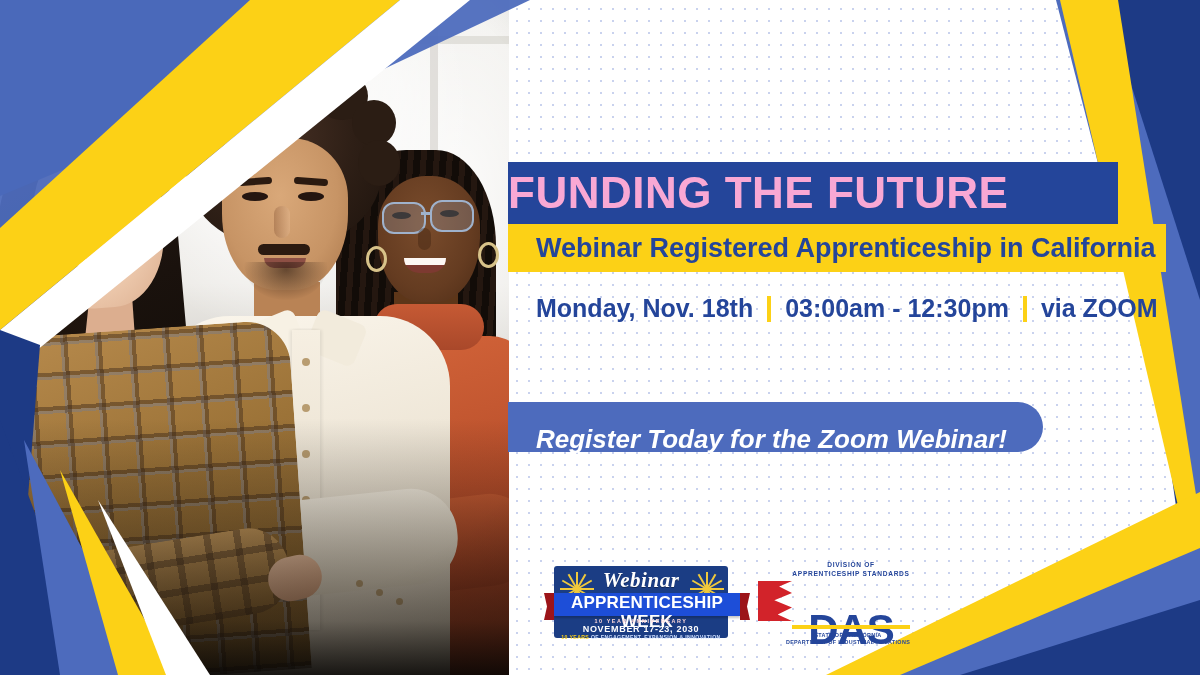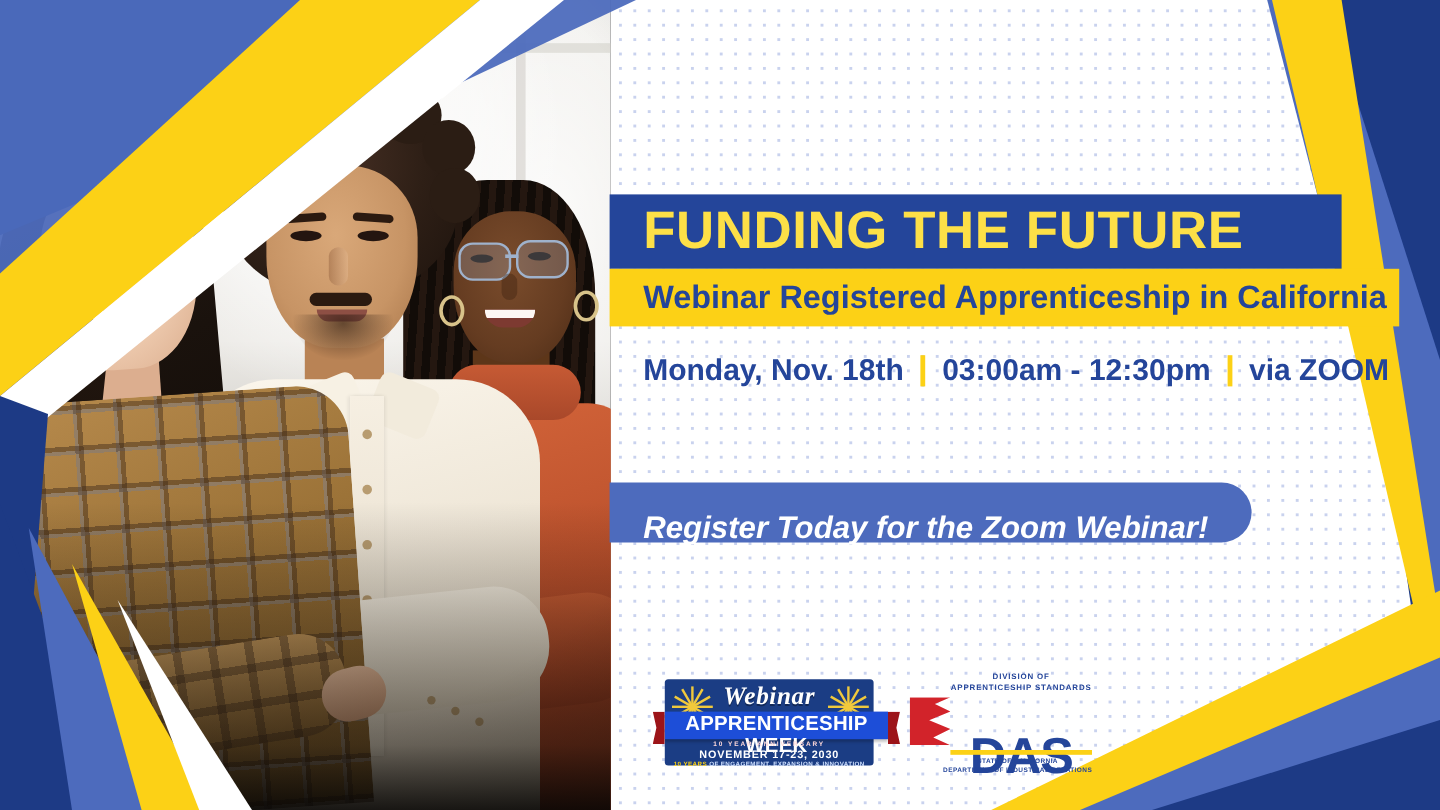--- a/index.html
+++ b/index.html
@@ -180,35 +180,35 @@
 
   
   .deco{position:absolute;left:0;top:0;width:1200px;height:675px;pointer-events:none;}
 
   
   .title-band{
     position:absolute;left:508px;top:162px;width:610px;height:62px;
     background:#24459a;display:flex;align-items:center;
   }
   .title-band .t{
-    color:#fde047;font-weight:800;letter-spacing:.5px;
-    font-size:44px;line-height:1;padding-left:28px;
+    color:#f9a8d4;font-weight:800;letter-spacing:.5px;
+    font-size:44px;line-height:1;
     font-family:"Liberation Sans",sans-serif;
   }
   .sub-band{
     position:absolute;left:508px;top:224px;width:658px;height:48px;
     background:#fcd116;display:flex;align-items:center;
   }
   .sub-band .s{
     color:#24459a;font-weight:800;font-size:27px;line-height:1;padding-left:28px;
   }
   .meta{
     position:absolute;left:536px;top:296px;
     color:#24459a;font-weight:800;font-size:25px;line-height:1;
-    display:flex;align-items:center;gap:14px;white-space:nowrap;
+    display:flex;align-items:flex-start;gap:14px;white-space:nowrap;
   }
   .meta .bar{display:inline-block;width:4px;height:26px;background:#fcd116;}
   .cta{
     position:absolute;left:508px;top:402px;width:535px;height:50px;
     background:#4d6bbd;border-radius:0 26px 26px 0;
     display:flex;align-items:flex-end;
   }
   .cta .c{
     color:#ffffff;font-style:italic;font-weight:800;font-size:26px;
     padding-left:28px;line-height:1;

